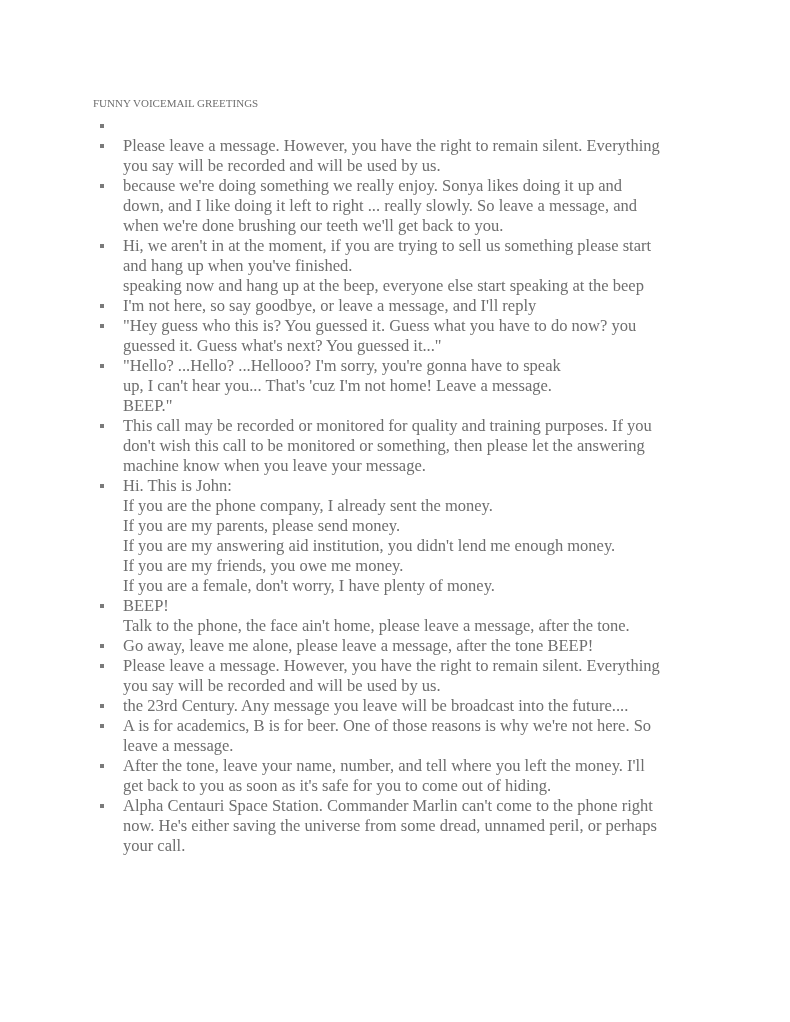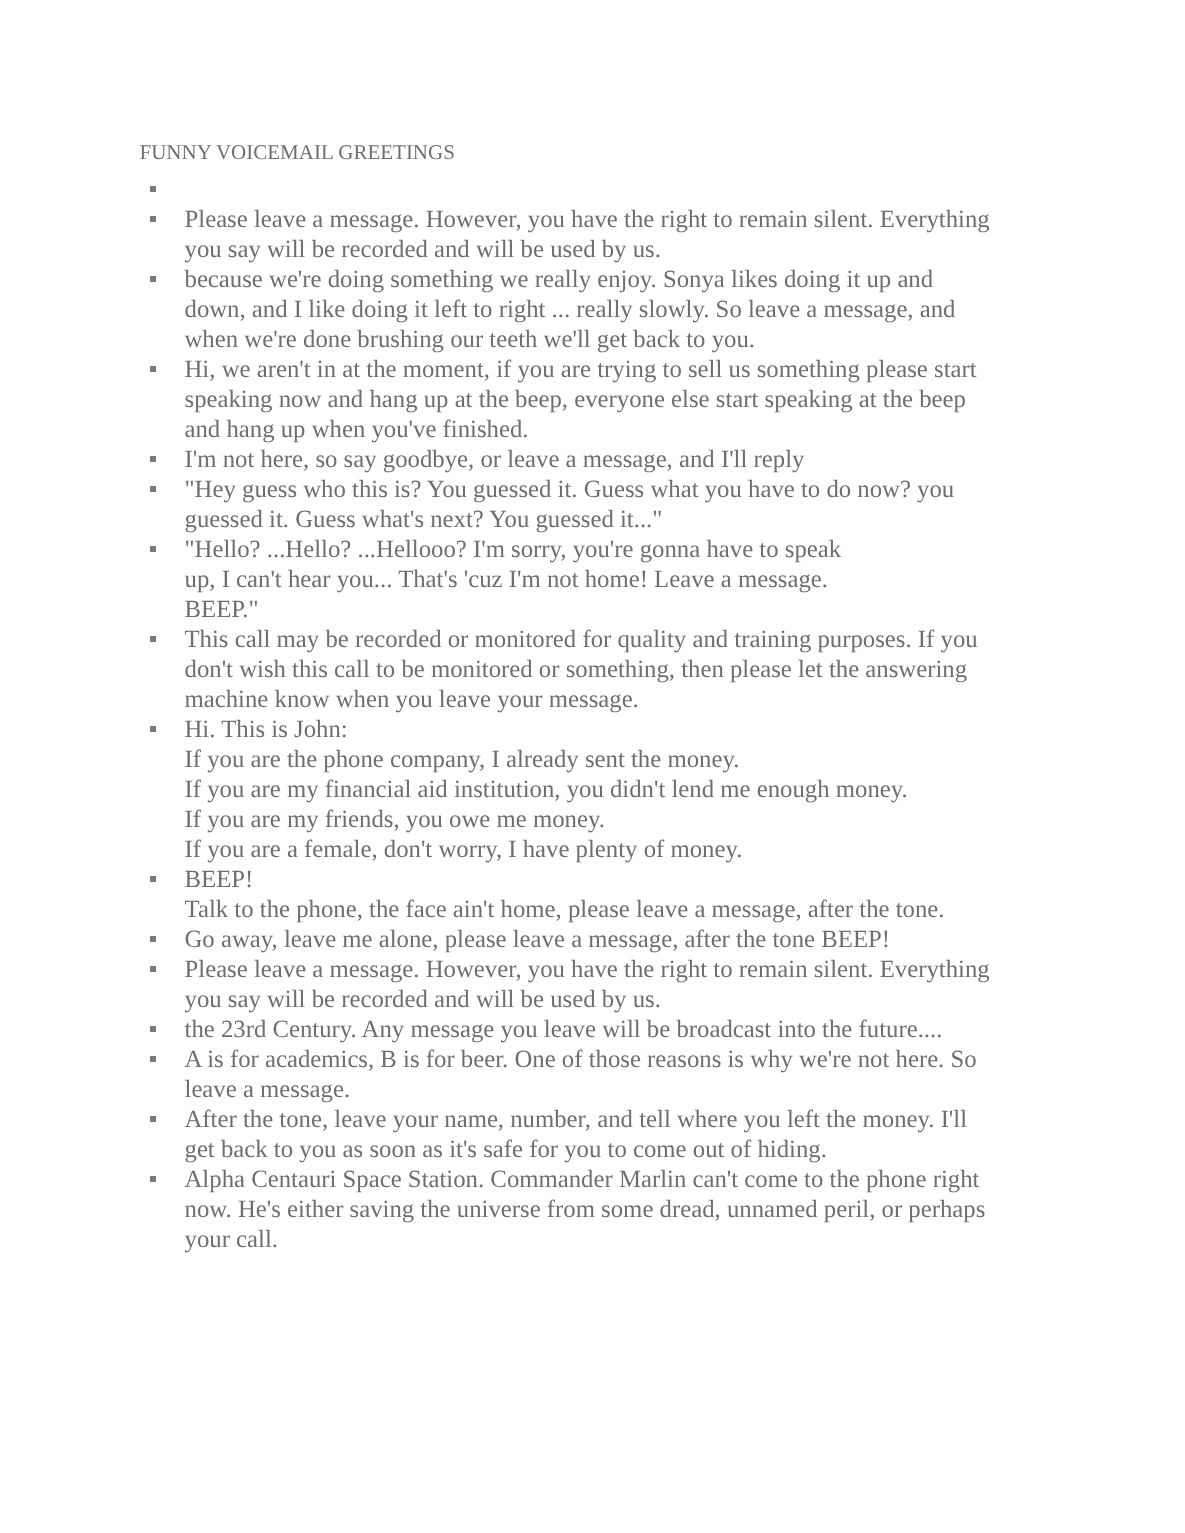--- a/index.html
+++ b/index.html
@@ -15,21 +15,21 @@
       font-family: "Liberation Serif", "DejaVu Serif", serif;
       color: #6e6e6e;
     }
     .page {
       position: absolute;
       left: 93px;
       top: 92px;
       width: 620px;
     }
     .title {
-      font-size: 14px;
+      font-size: 11px;
       line-height: 22px;
       margin: 0 0 2px 0;
       letter-spacing: 0;
       font-weight: normal;
     }
     ul.greetings {
       list-style: none;
       margin: 0;
       padding: 0;
     }
@@ -73,22 +73,22 @@
       </li>
       <li>
         <span class="bullet"></span>
         <span class="line">because we're doing something we really enjoy. Sonya likes doing it up and</span>
         <span class="line">down, and I like doing it left to right ... really slowly. So leave a message, and</span>
         <span class="line">when we're done brushing our teeth we'll get back to you.</span>
       </li>
       <li>
         <span class="bullet"></span>
         <span class="line">Hi, we aren't in at the moment, if you are trying to sell us something please start</span>
+        <span class="line">and hang up when you've finished.</span>
         <span class="line">speaking now and hang up at the beep, everyone else start speaking at the beep</span>
-        <span class="line">and hang up when you've finished.</span>
       </li>
       <li>
         <span class="bullet"></span>
         <span class="line">I'm not here, so say goodbye, or leave a message, and I'll reply</span>
       </li>
       <li>
         <span class="bullet"></span>
         <span class="line">"Hey guess who this is? You guessed it. Guess what you have to do now? you</span>
         <span class="line">guessed it. Guess what's next? You guessed it..."</span>
       </li>
@@ -101,21 +101,22 @@
       <li>
         <span class="bullet"></span>
         <span class="line">This call may be recorded or monitored for quality and training purposes. If you</span>
         <span class="line">don't wish this call to be monitored or something, then please let the answering</span>
         <span class="line">machine know when you leave your message.</span>
       </li>
       <li>
         <span class="bullet"></span>
         <span class="line">Hi. This is John:</span>
         <span class="line">If you are the phone company, I already sent the money.</span>
-        <span class="line">If you are my financial aid institution, you didn't lend me enough money.</span>
+        <span class="line">If you are my parents, please send money.</span>
+        <span class="line">If you are my answering aid institution, you didn't lend me enough money.</span>
         <span class="line">If you are my friends, you owe me money.</span>
         <span class="line">If you are a female, don't worry, I have plenty of money.</span>
       </li>
       <li>
         <span class="bullet"></span>
         <span class="line">BEEP!</span>
         <span class="line">Talk to the phone, the face ain't home, please leave a message, after the tone.</span>
       </li>
       <li>
         <span class="bullet"></span>

